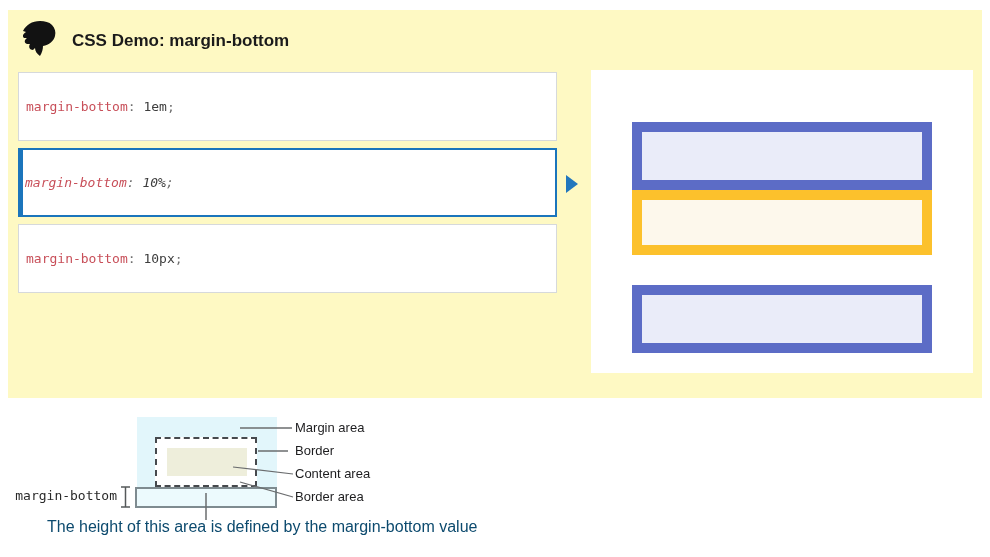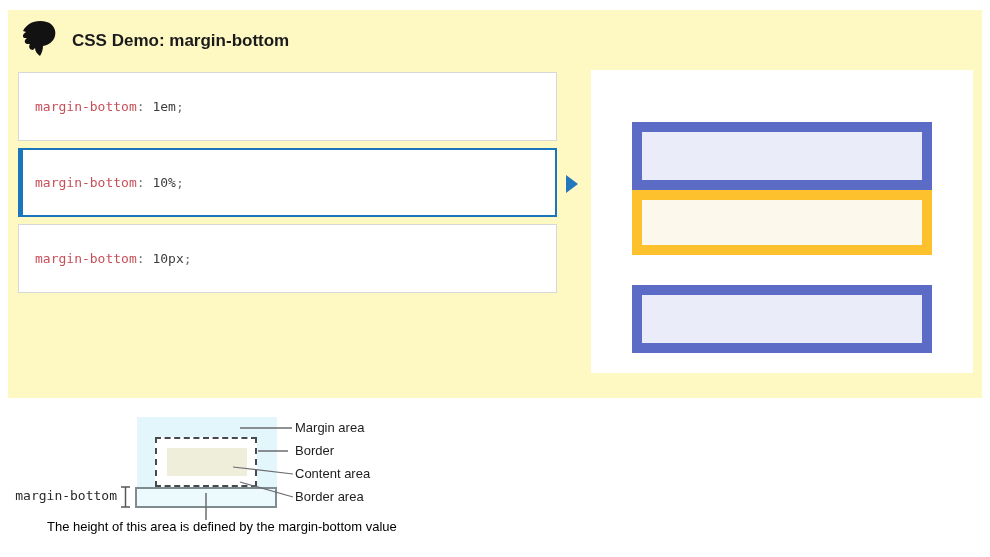--- a/index.html
+++ b/index.html
@@ -17,25 +17,25 @@
   .dino{position:absolute;left:10px;top:9px;width:40px;height:40px;}
   .hdr-title{
     position:absolute;left:64px;top:21px;height:20px;line-height:20px;
     font-size:17px;font-weight:bold;color:#1b1b1b;white-space:nowrap;
   }
   
   .options{position:absolute;left:10px;top:62px;width:539px;}
   .option{
     box-sizing:border-box;height:69px;margin-bottom:7px;width:539px;
     background:#ffffff;border:1px solid #d6d9db;
-    display:flex;align-items:center;padding-left:16px;cursor:pointer;
+    display:flex;align-items:center;padding-left:7px;cursor:pointer;
   }
   .option.selected{
     border:2px solid var(--accent-selected,#1b75bc);
-    border-left-width:5px;padding-left:12px;
+    border-left-width:5px;padding-left:2px;font-style:italic;
   }
   .code{
     font-family:"DejaVu Sans Mono","Liberation Mono",monospace;
     font-size:13px;white-space:pre;color:#3d3d3d;
   }
   .tok-prop{color:var(--code-property,#c84f59);}
   .tok-punct{color:#707070;}
   .tok-val{color:#3d3d3d;}
   .play{
     position:absolute;left:548px;width:0;height:0;
@@ -87,21 +87,21 @@
   .d-label.l2{top:46px;}
   .d-label.l3{top:69px;}
   .d-label.l4{top:92px;}
   .d-prop{
     position:absolute;left:10px;top:90px;width:107px;height:15px;line-height:15px;
     text-align:right;font-family:"DejaVu Sans Mono","Liberation Mono",monospace;
     font-size:13px;color:#2a2a2a;white-space:nowrap;
   }
   .d-caption{
     position:absolute;left:47px;top:121px;height:16px;line-height:16px;
-    font-size:13px;color:#000000;white-space:nowrap;
+    font-size:16px;color:#0c4a6e;white-space:nowrap;
   }
 </style>
 </head>
 <body>
 
 <div class="panel">
 
   <svg class="dino" viewBox="0 0 40 40" aria-hidden="true">
     <path fill="#121212" d="M22 2 C14 2 8 6 5 12 L8 13 C5 15 4 17 6 19 L9 19 C6 21 6 24 9 25 L12 25 C10 28 12 31 15 31 L17 29 C17 32 19 35 22 37 C24 34 25 30 25 27 C31 26 36 22 37 17 C38 13 37 9 34 6 C31 3 27 2 22 2 Z"></path>
   </svg>

